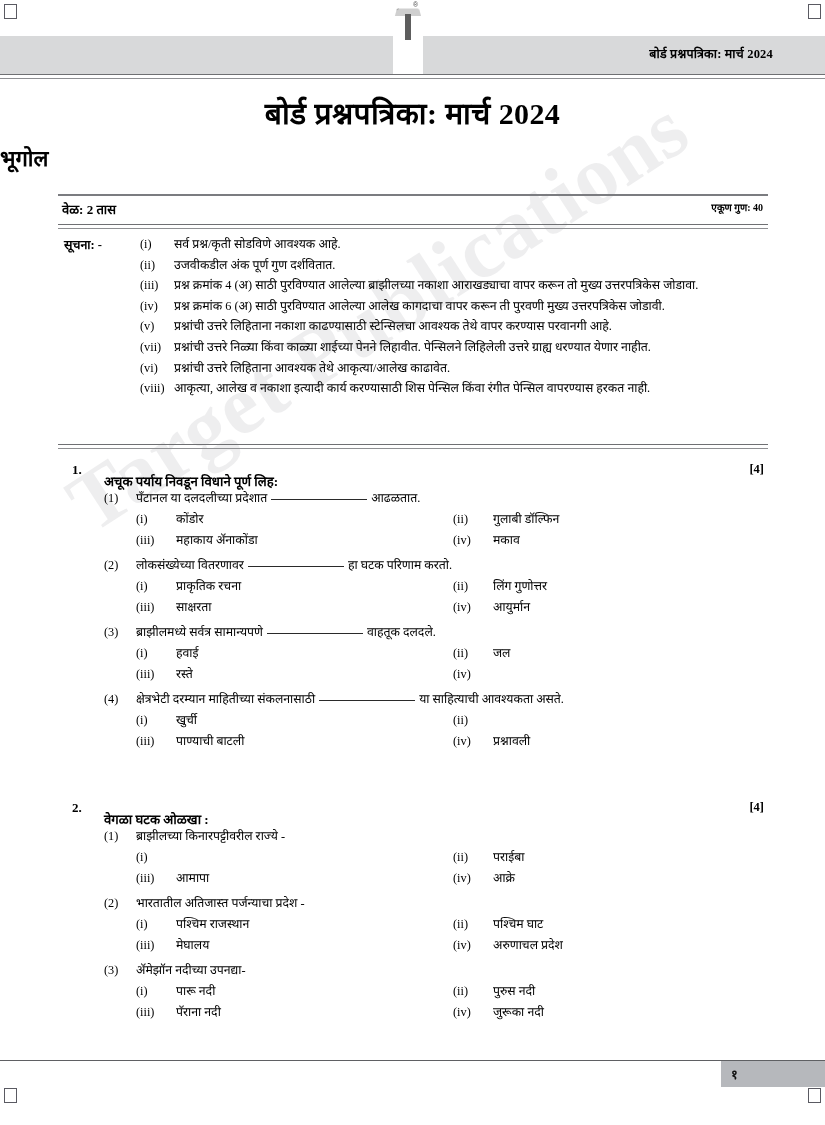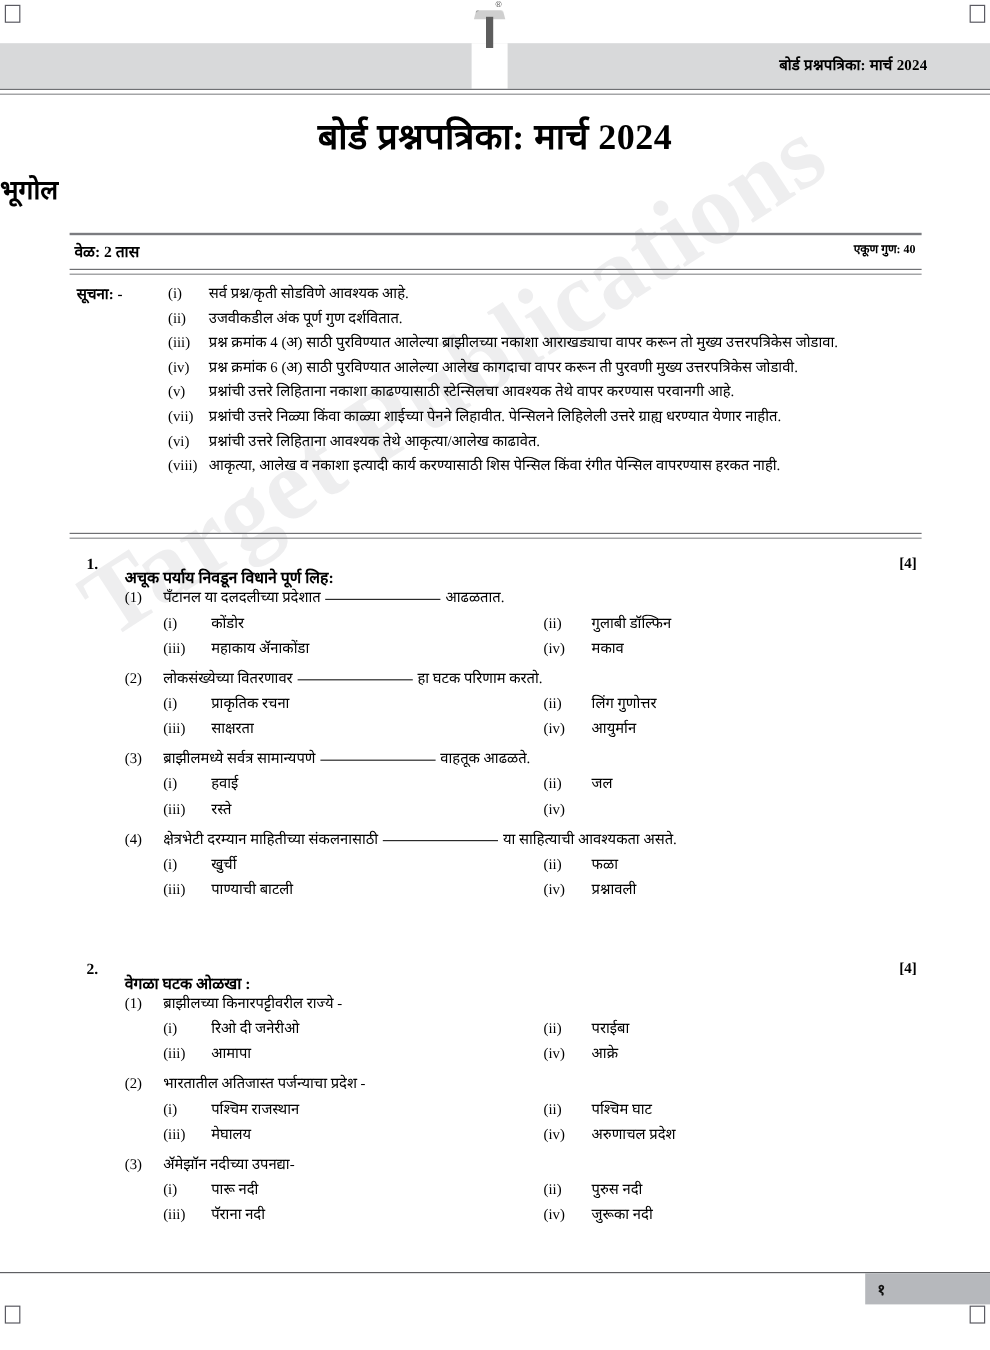--- a/index.html
+++ b/index.html
@@ -463,21 +463,21 @@
           <div class="opt">
             <span class="opt-mark">(iv)</span>
             <span class="opt-text">आयुर्मान</span>
           </div>
         </div>
       </div>
     </div>
     <div class="sub">
       <div class="sub-row">
         <span class="sub-num">(3)</span>
-        <span class="sub-stem"><span>ब्राझीलमध्ये सर्वत्र सामान्यपणे</span><span class="blank"></span><span>वाहतूक आढळते.</span></span>
+        <span class="sub-stem"><span>ब्राझीलमध्ये सर्वत्र सामान्यपणे</span><span class="blank"></span><span>वाहतूक दलदले.</span></span>
       </div>
       <div class="opts">
         <div class="opt-line">
           <div class="opt">
             <span class="opt-mark">(i)</span>
             <span class="opt-text">हवाई</span>
           </div>
           <div class="opt">
             <span class="opt-mark">(ii)</span>
             <span class="opt-text">जल</span>
@@ -500,21 +500,20 @@
         <span class="sub-stem"><span>क्षेत्रभेटी दरम्यान माहितीच्या संकलनासाठी</span><span class="blank"></span><span>या साहित्याची आवश्यकता असते.</span></span>
       </div>
       <div class="opts">
         <div class="opt-line">
           <div class="opt">
             <span class="opt-mark">(i)</span>
             <span class="opt-text">खुर्ची</span>
           </div>
           <div class="opt">
             <span class="opt-mark">(ii)</span>
-            <span class="opt-text">फळा</span>
           </div>
         </div>
         <div class="opt-line">
           <div class="opt">
             <span class="opt-mark">(iii)</span>
             <span class="opt-text">पाण्याची बाटली</span>
           </div>
           <div class="opt">
             <span class="opt-mark">(iv)</span>
             <span class="opt-text">प्रश्नावली</span>
@@ -531,21 +530,20 @@
     </div>
     <div class="sub">
       <div class="sub-row">
         <span class="sub-num">(1)</span>
         <span class="sub-stem"><span>ब्राझीलच्या किनारपट्टीवरील राज्ये -</span></span>
       </div>
       <div class="opts">
         <div class="opt-line">
           <div class="opt">
             <span class="opt-mark">(i)</span>
-            <span class="opt-text">रिओ दी जनेरीओ</span>
           </div>
           <div class="opt">
             <span class="opt-mark">(ii)</span>
             <span class="opt-text">पराईबा</span>
           </div>
         </div>
         <div class="opt-line">
           <div class="opt">
             <span class="opt-mark">(iii)</span>
             <span class="opt-text">आमापा</span>

